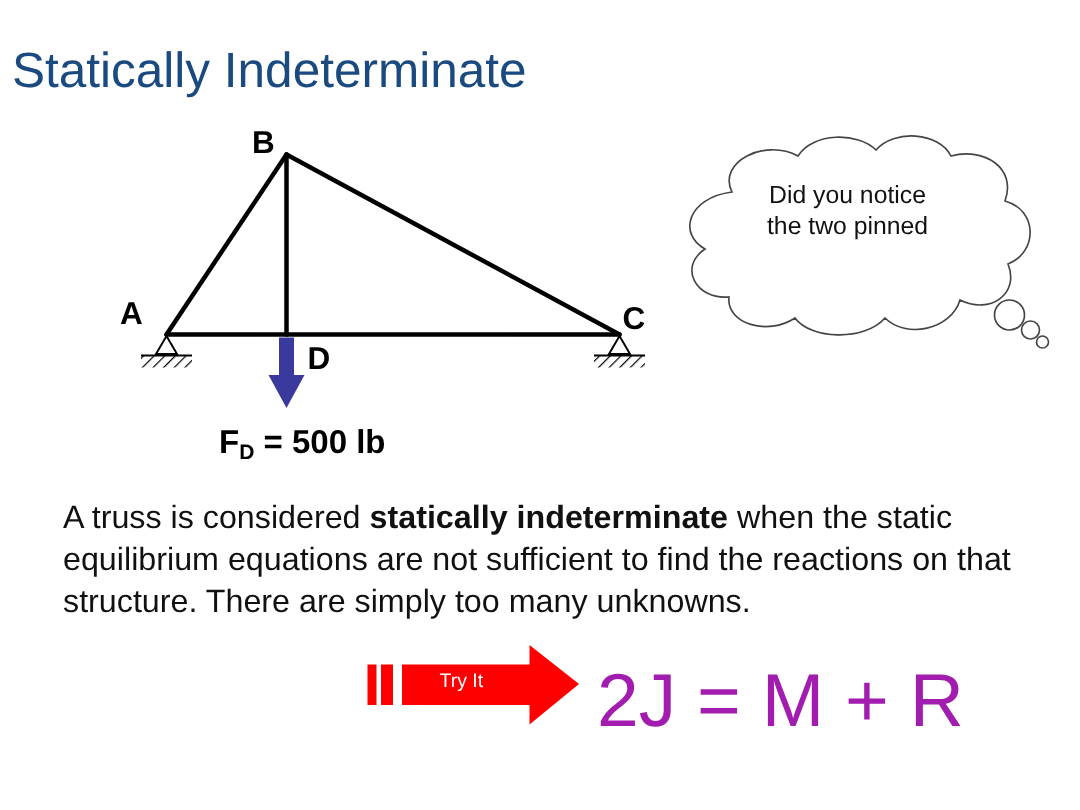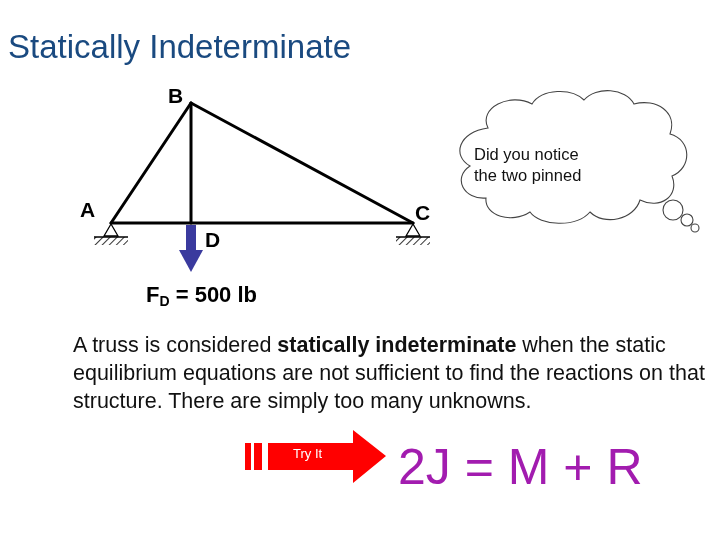--- a/index.html
+++ b/index.html
@@ -1,23 +1,23 @@
 <!DOCTYPE html>
 <html><head>
 <meta charset="utf-8">
 <style>
   html, body { margin: 0; padding: 0; background: #ffffff; }
   body { width: 720px; height: 540px; position: relative; overflow: hidden; font-family: "Liberation Sans", sans-serif; }
   .title { position: absolute; left: 8px; top: 28px; font-size: 33px; color: #1a4a80; letter-spacing: 0px; white-space: nowrap; }
   .node-label { position: absolute; font-weight: bold; font-size: 21px; color: #000; }
   .force-label { position: absolute; left: 146px; top: 282px; font-weight: bold; font-size: 22px; color: #000; white-space: nowrap; }
   .force-label sub { font-size: 14px; vertical-align: -4px; }
-  .body-text { position: absolute; left: 42px; top: 331px; width: 640px; font-size: 21.5px; line-height: 28px; color: #111; margin-left: 31px; }
+  .body-text { position: absolute; left: 42px; top: 331px; width: 640px; font-size: 21.5px; line-height: 28px; color: #111; }
   .body-text b { font-weight: bold; }
-  .cloud-text { position: absolute; left: 474px; top: 120px; width: 150px; text-align: left; font-size: 16.5px; line-height: 21px; color: #111; margin-top: 24px; }
+  .cloud-text { position: absolute; left: 490px; top: 120px; width: 150px; text-align: center; font-size: 16.5px; line-height: 21px; color: #111; }
   .try-label { position: absolute; left: 293px; top: 446px; font-size: 13px; color: #fff; }
   .equation { position: absolute; left: 398px; top: 438px; font-size: 50px; color: #a21caf; white-space: nowrap; }
   svg { position: absolute; left: 0; top: 0; }
 </style>
 </head>
 <body>
 
 <div class="title">Statically Indeterminate</div>
 
 <svg width="720" height="540">

